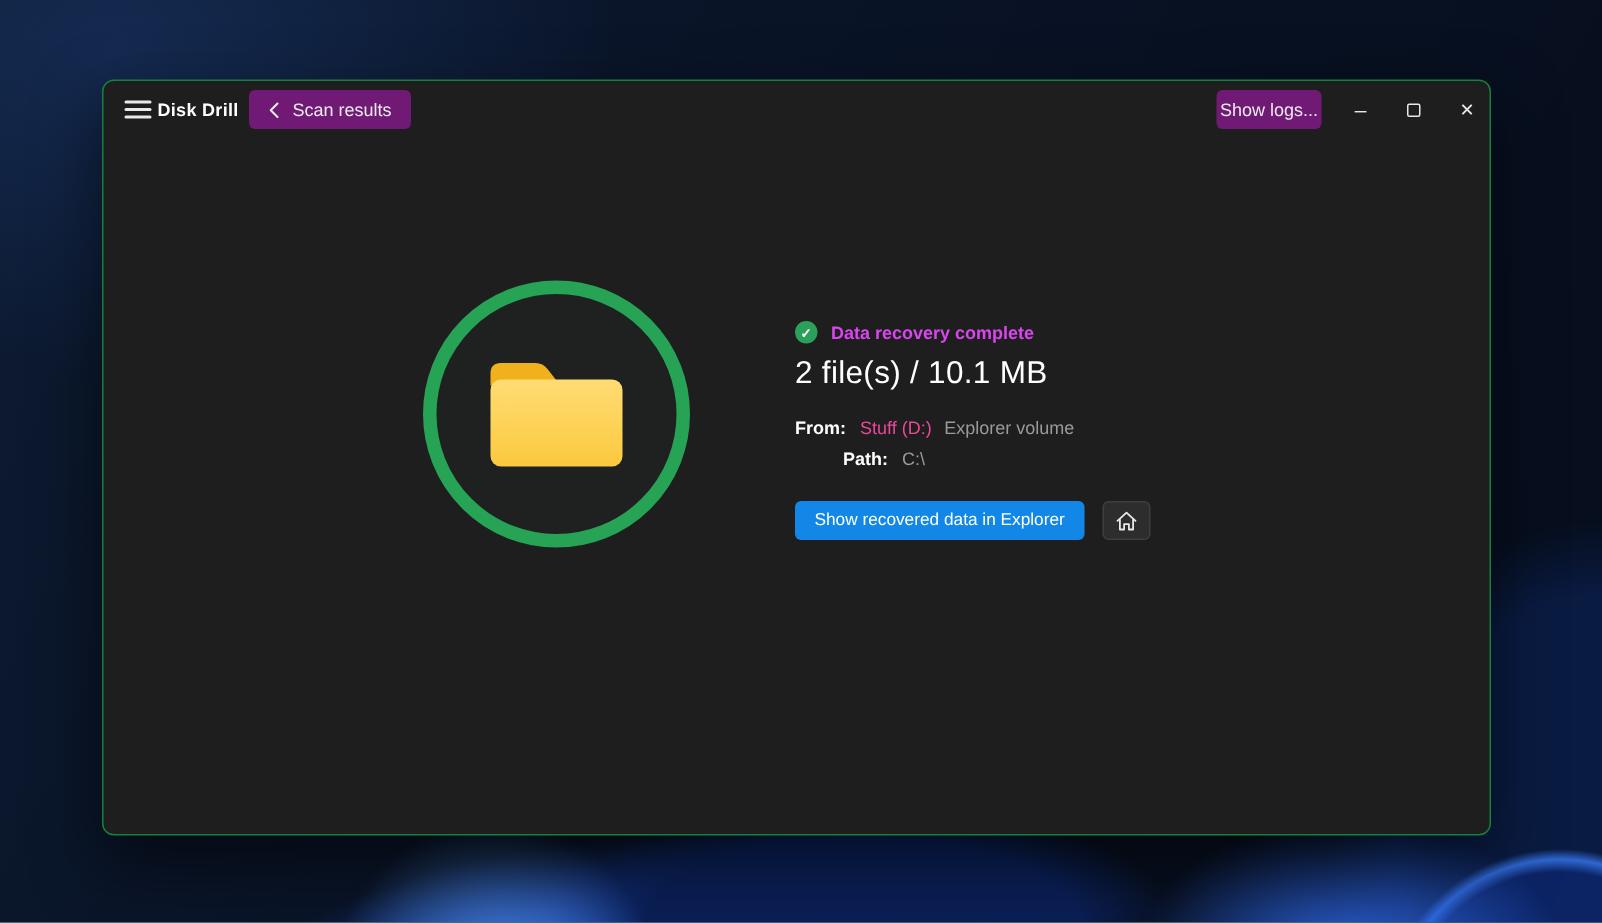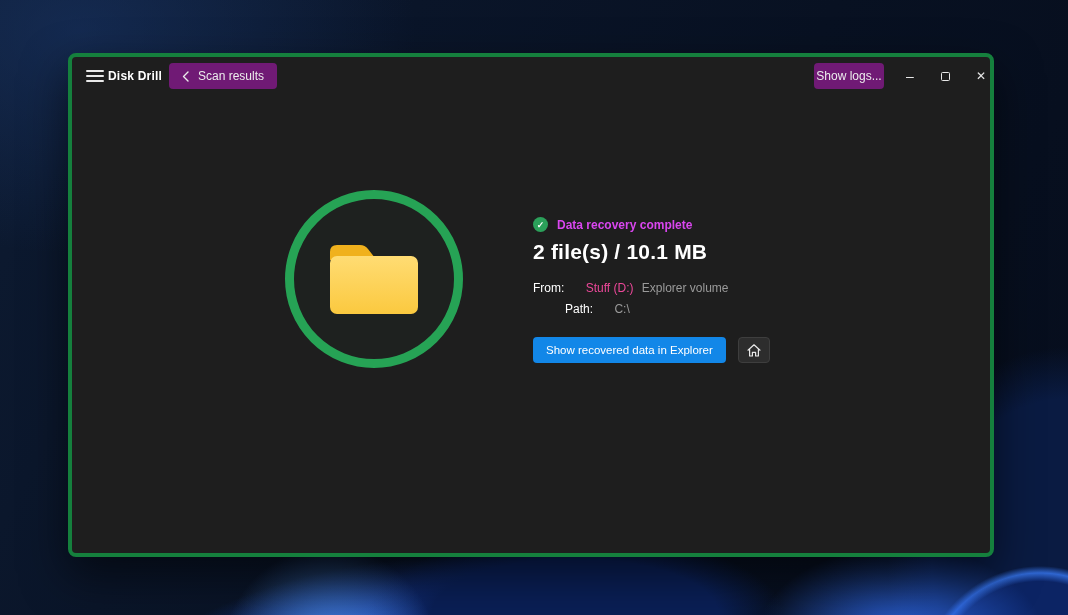--- a/index.html
+++ b/index.html
@@ -18,21 +18,21 @@
       radial-gradient(circle 140px at 1040px 685px, #0c2464 0%, #0c2464 74%, #2f66d0 80%, rgba(47,102,208,0) 85%),
       radial-gradient(ellipse 520px 300px at 470px 790px, #1b46c0 0%, #1b46c0 55%, rgba(27,70,192,0) 78%),
       radial-gradient(ellipse 220px 260px at 1068px 560px, #0a1b42 0%, #0a1b42 62%, rgba(10,27,66,0) 82%),
       radial-gradient(ellipse 480px 320px at 80px 30px, rgba(28,58,112,0.5) 0%, rgba(28,58,112,0) 70%),
       linear-gradient(118deg, #0d1b32 0%, #0a1529 30%, #081122 60%, #060d1c 100%);
   }
 
   
   #app-window {
     position:absolute; left:68px; top:53px; width:926px; height:504px;
-    background:#1e1e1e; border:4px solid #15803d; border-radius:8px;
+    background:#1e1e1e; border:1px solid #15803d; border-radius:8px;
     box-shadow:0 18px 45px rgba(0,0,0,0.55);
   }
 
   
   .titlebar { position:absolute; left:0; top:0; right:0; height:38px; }
   .hamburger { position:absolute; left:14px; top:13px; width:18px; height:12px;
     display:flex; flex-direction:column; justify-content:space-between; cursor:pointer; }
   .hamburger span { display:block; height:1.6px; background:#e9e9e9; border-radius:1px; }
   .app-title { position:absolute; left:36px; top:12px; font-size:12px; font-weight:bold; color:#ffffff; letter-spacing:0.2px; }
 
@@ -59,26 +59,26 @@
     position:absolute; left:213px; top:133px; width:178px; height:178px;
     border:9px solid #26a355; border-radius:50%; background:#1e211f;
     display:flex; align-items:center; justify-content:center;
   }
 
   .status-row { position:absolute; left:461px; top:160px; display:flex; align-items:center; gap:9px; }
   .check-badge { width:15px; height:15px; border-radius:50%; background:#2ba05a;
     display:flex; align-items:center; justify-content:center; color:#ffffff; font-size:9px; font-weight:bold; }
   .status-text { font-size:12px; font-weight:bold; color:#d946ef; }
 
-  .summary-text { position:absolute; left:461px; top:183px; font-size:21px; font-weight:bold; color:#ffffff; letter-spacing:0.2px; }
+  .summary-text { position:absolute; left:461px; top:183px; font-size:21px; font-weight:normal; color:#ffffff; letter-spacing:0.2px; }
 
   .meta-row { position:absolute; left:461px; font-size:12px; color:#9a9a9a; }
   #from-row { top:224px; }
   #path-row { top:245px;padding-left:32px; }
-  .meta-label { color:#ffffff; font-weight:normal; margin-right:18px; }
+  .meta-label { color:#ffffff; font-weight:bold; margin-right:6px; }
   .meta-strong { color:#ec4899; margin-right:5px; }
 
   .action-row { position:absolute; left:461px; top:280px; display:flex; align-items:center; gap:12px; }
   .primary-btn {
     height:26px; padding:0 13px; background:#1287e8; color:#ffffff; border:none; border-radius:4px;
     font-size:11.5px; font-family:"Liberation Sans", sans-serif; cursor:pointer;
   }
   .home-btn {
     width:32px; height:26px; background:#2d2d2d; border:1px solid #3e3e3e; border-radius:4px;
     display:flex; align-items:center; justify-content:center; cursor:pointer;

